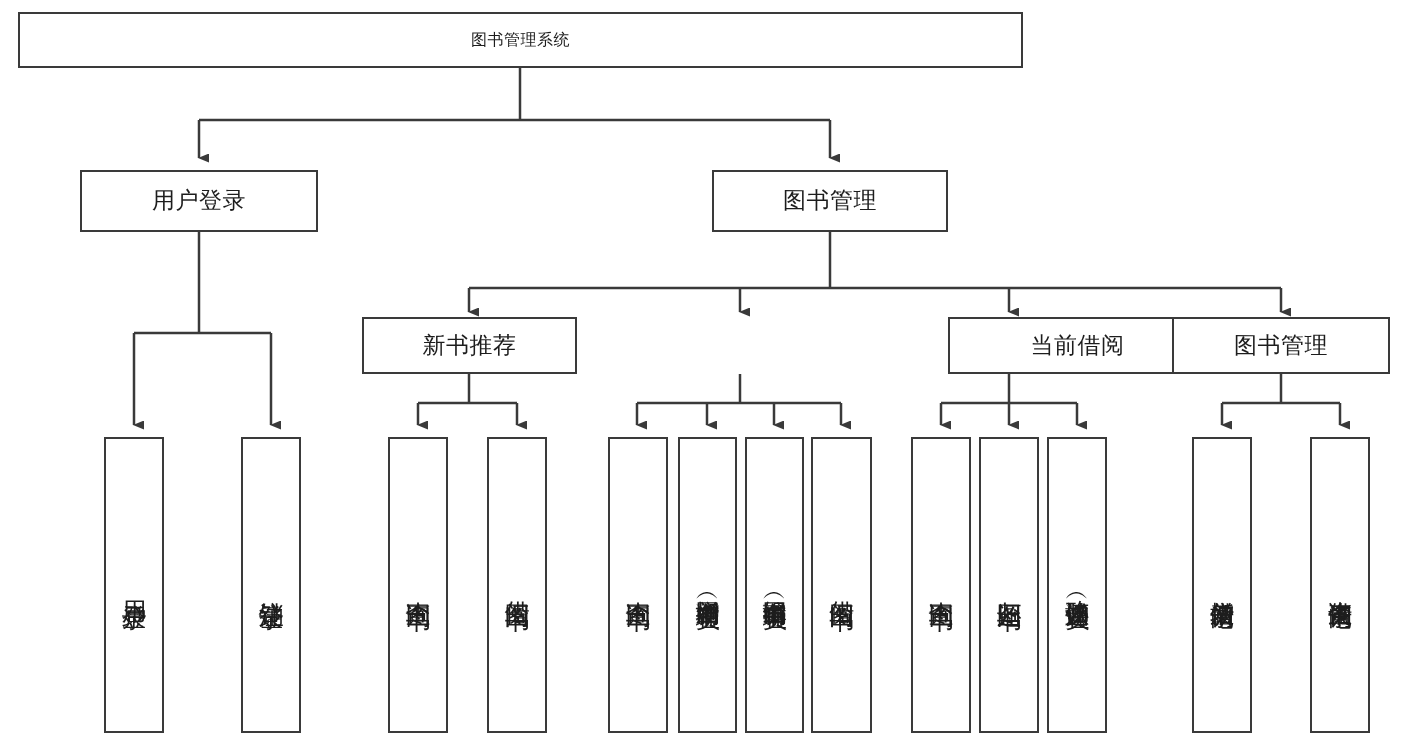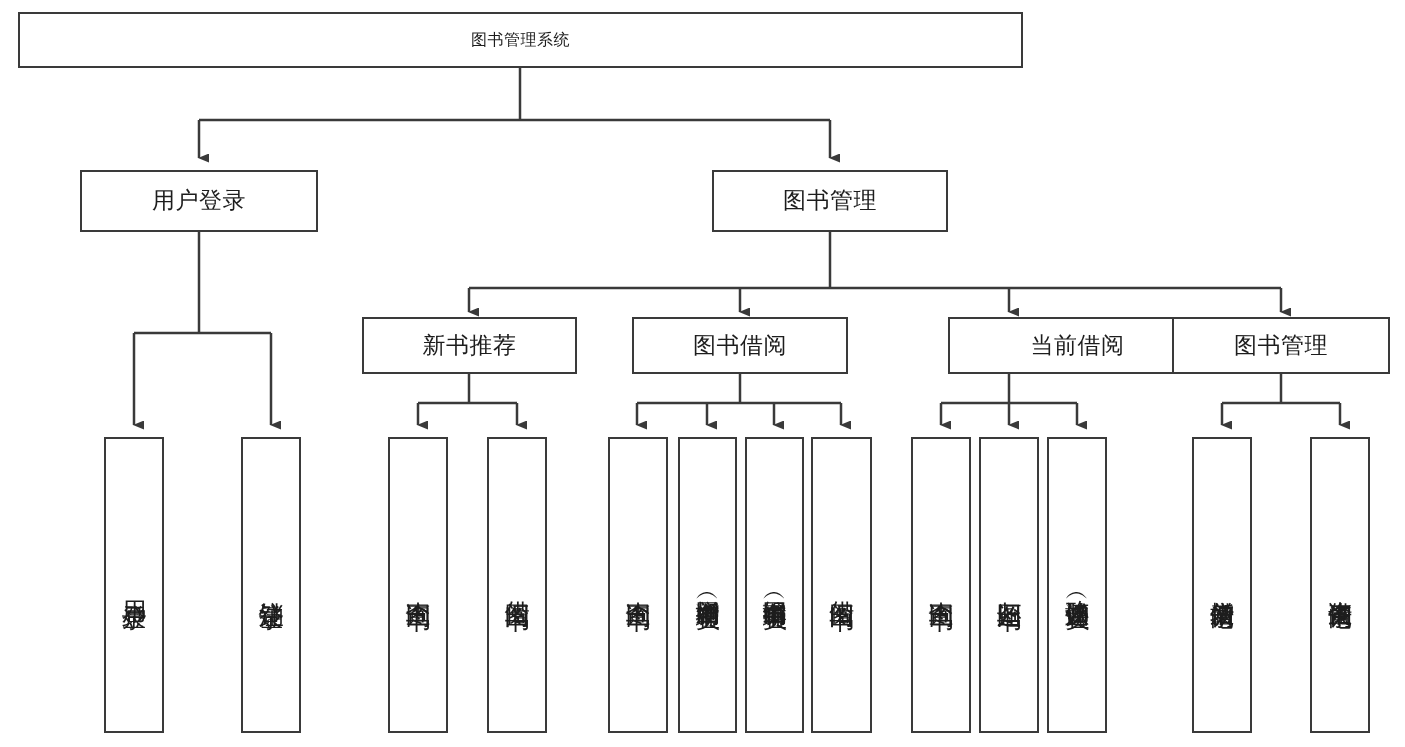--- a/index.html
+++ b/index.html
@@ -142,23 +142,20 @@
   </div>
 
   <div class="node horiz" style="left:712px; top:170px; width:236px; height:62px;">
     <span class="label">图书管理</span>
   </div>
 
   <div class="node horiz" style="left:362px; top:317px; width:215px; height:57px;font-family:Liberation Serif, serif;">
     <span class="label">新书推荐</span>
   </div>
 
-  <div class="node horiz" style="left:632px; top:317px; width:216px; height:57px;">
-    <span class="label">图书借阅</span>
-  </div>
 
   <div class="node horiz" style="left:948px; top:317px; width:259px; height:57px;">
     <span class="label">当前借阅</span>
   </div>
 
   <div class="node horiz" style="left:1172px; top:317px; width:218px; height:57px;">
     <span class="label">图书管理</span>
   </div>
 
   <div class="node vert" style="left:104px; top:437px; width:60px; height:296px;">

